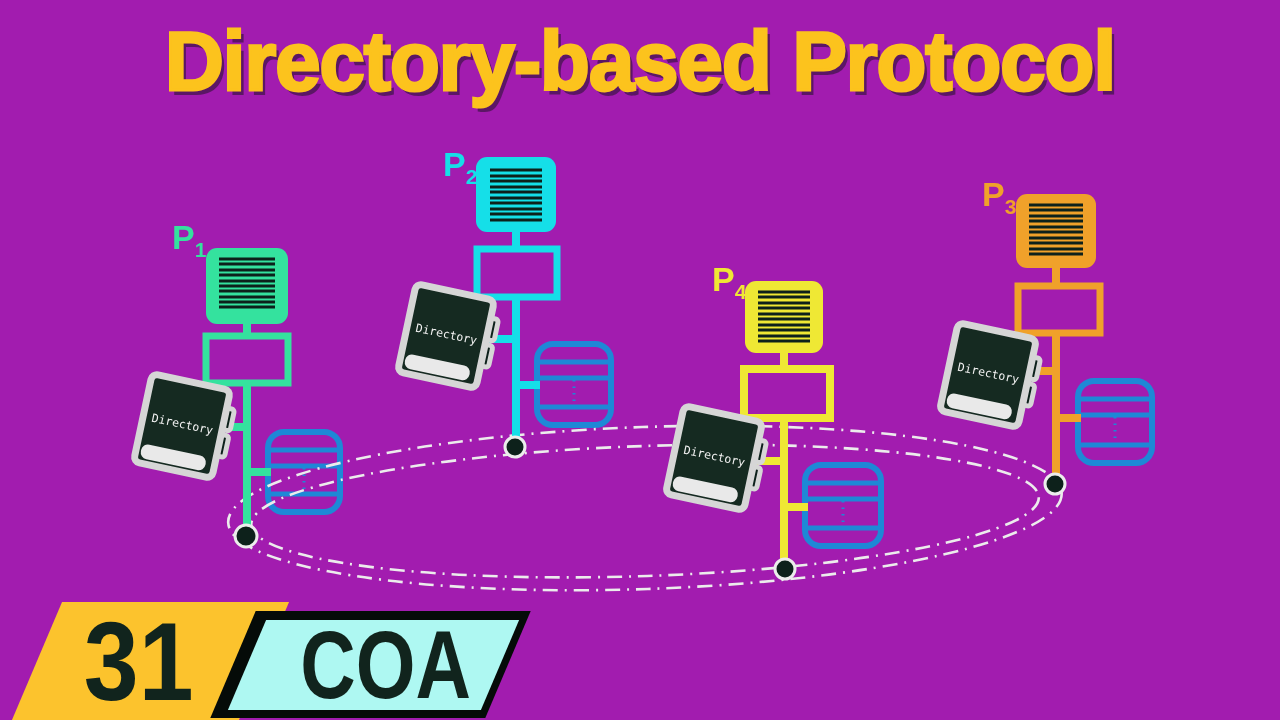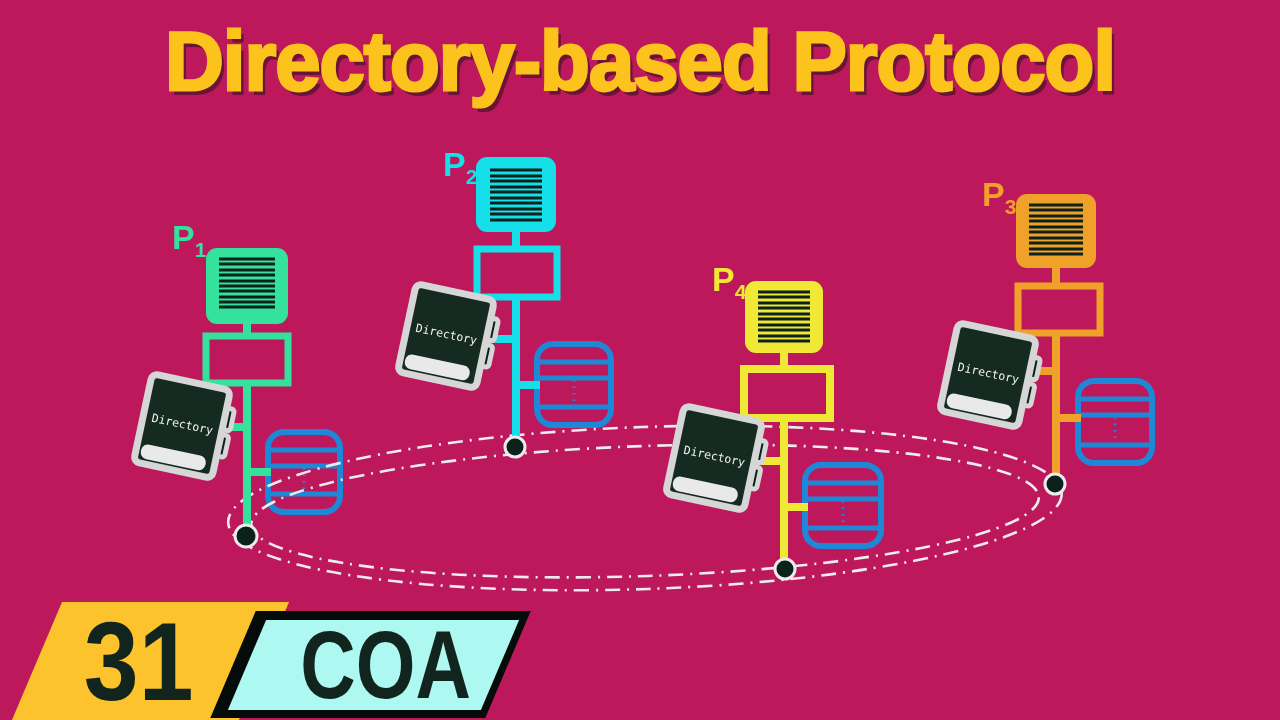--- a/index.html
+++ b/index.html
@@ -1,18 +1,18 @@
 <!DOCTYPE html>
 <html><head>
 <meta charset="utf-8">
 <style>
   html,body{margin:0;padding:0;background:#000;}
   .stage{
     position:relative;width:1280px;height:720px;
-    background:#be185d;overflow:hidden;
+    background:#a21caf;overflow:hidden;
     font-family:"Liberation Sans", sans-serif;
   }
   .title{
     position:absolute;left:0;top:6px;width:1280px;height:110px;
     display:flex;align-items:center;justify-content:center;
     font-size:84px;font-weight:bold;letter-spacing:-1px;
     color:#fcc31d;-webkit-text-stroke:3px #fcc31d;
     text-shadow:4px 5px 0 rgba(5,15,10,0.45);
     transform:scaleX(0.97);white-space:nowrap;
   }

